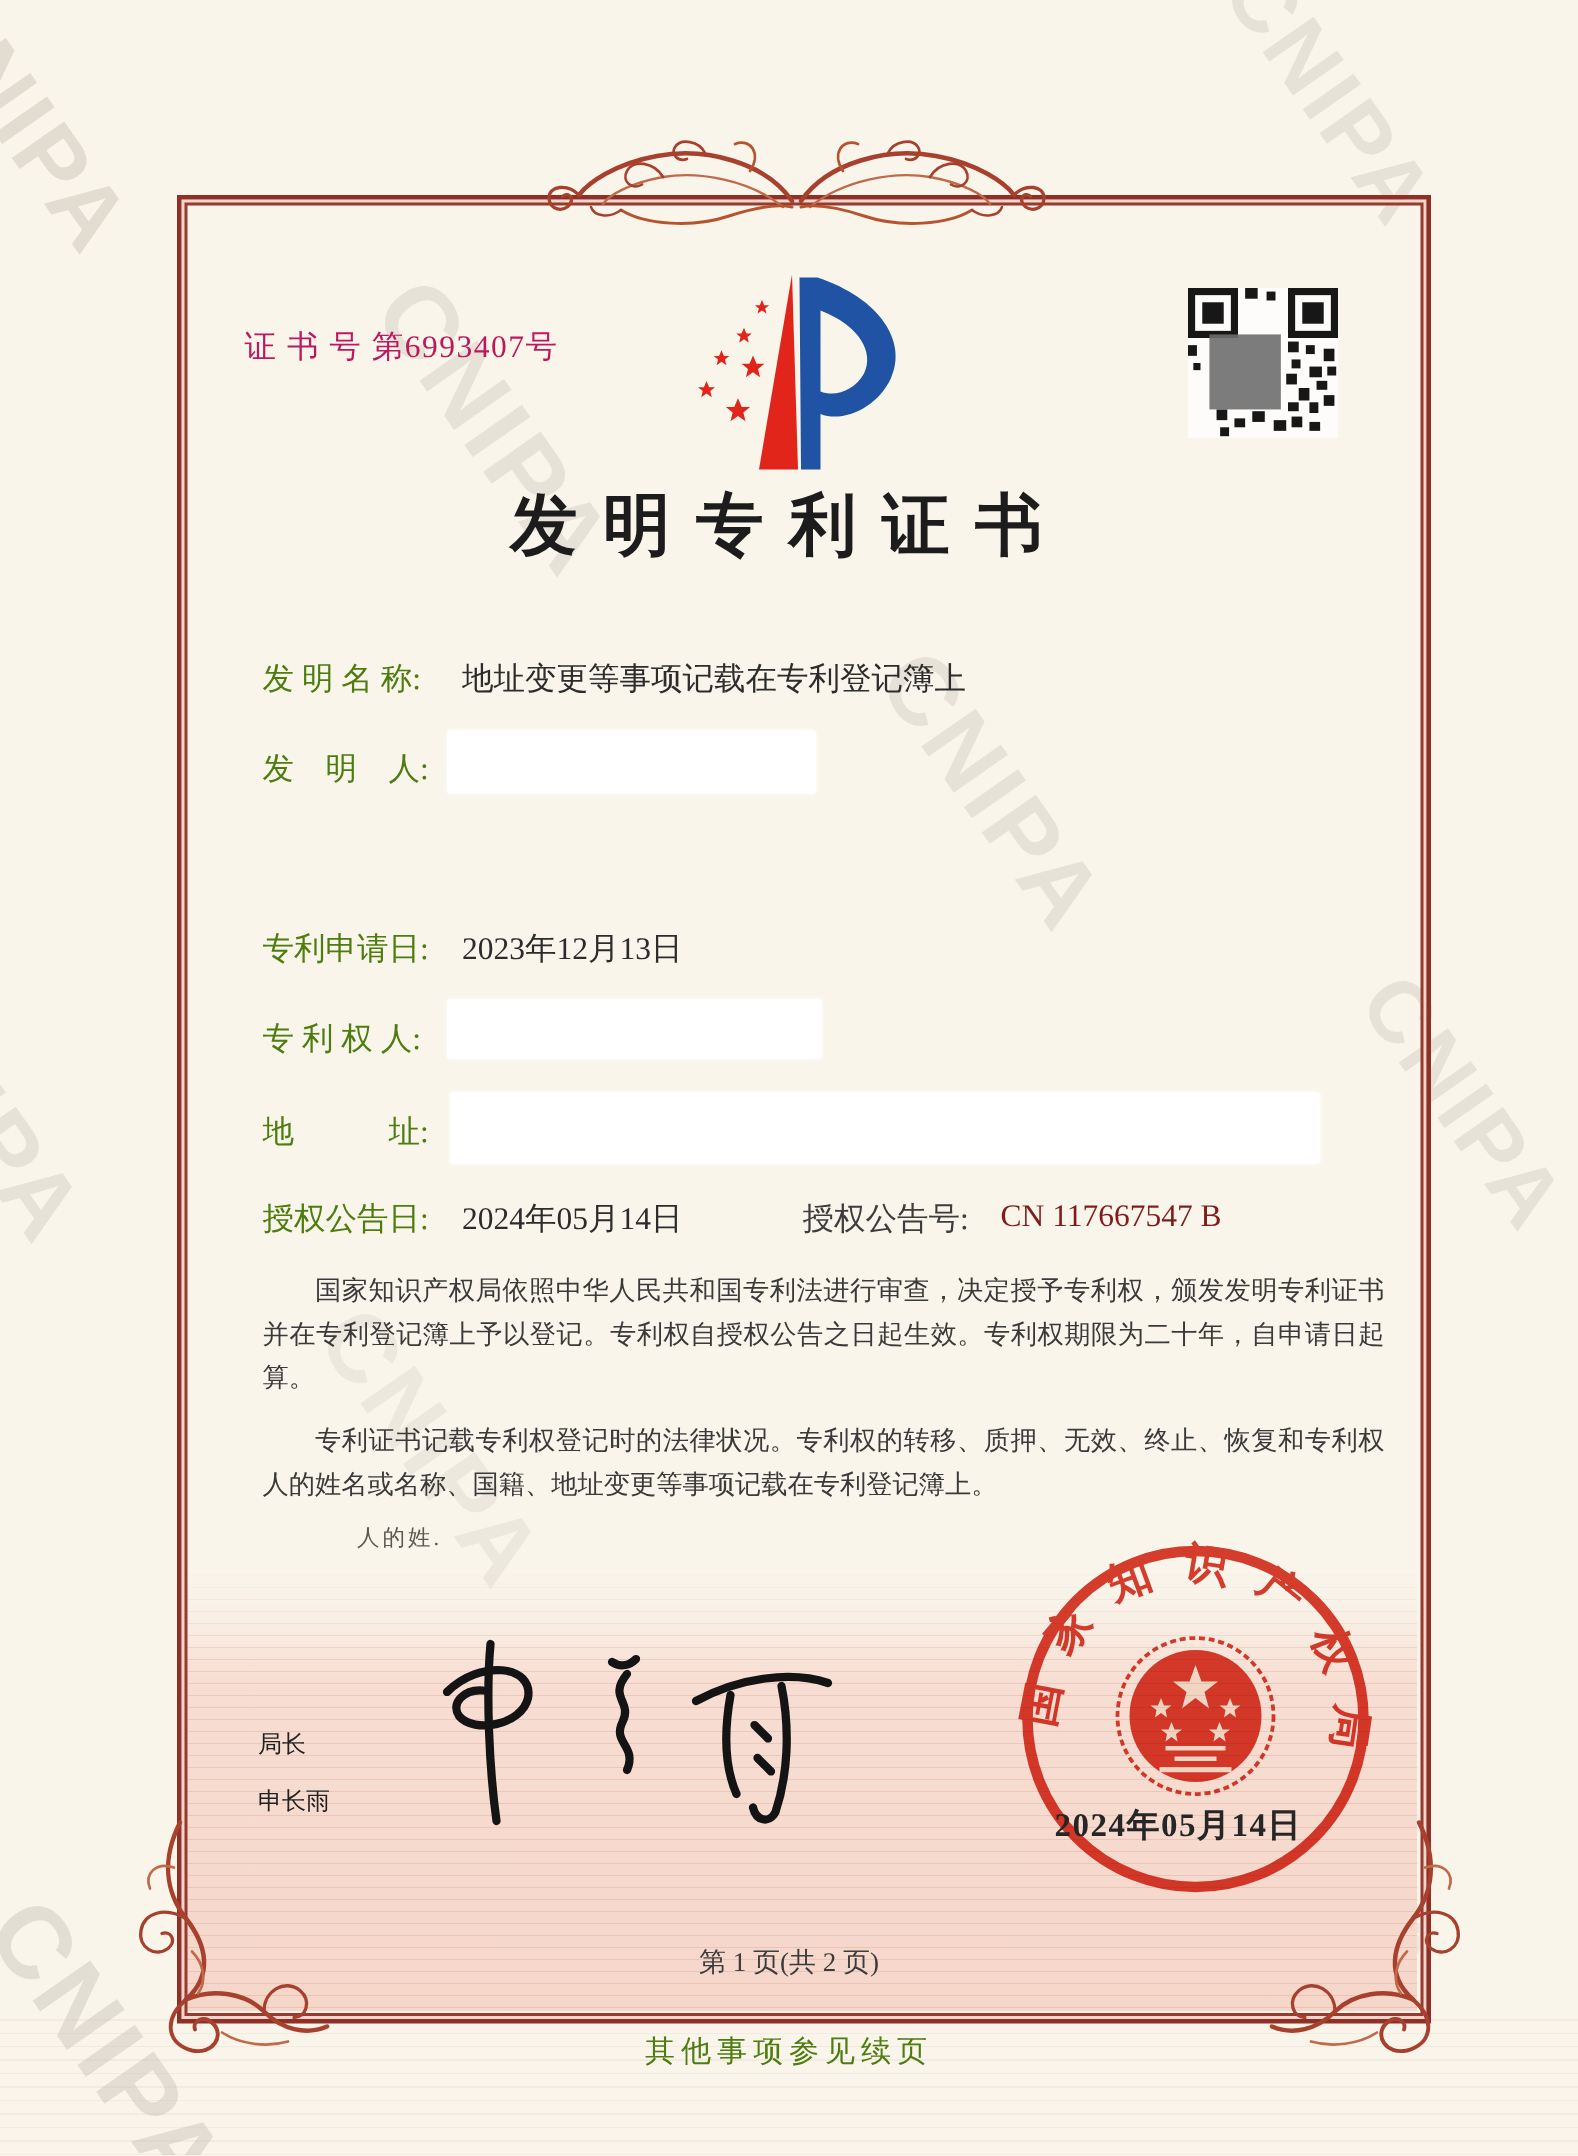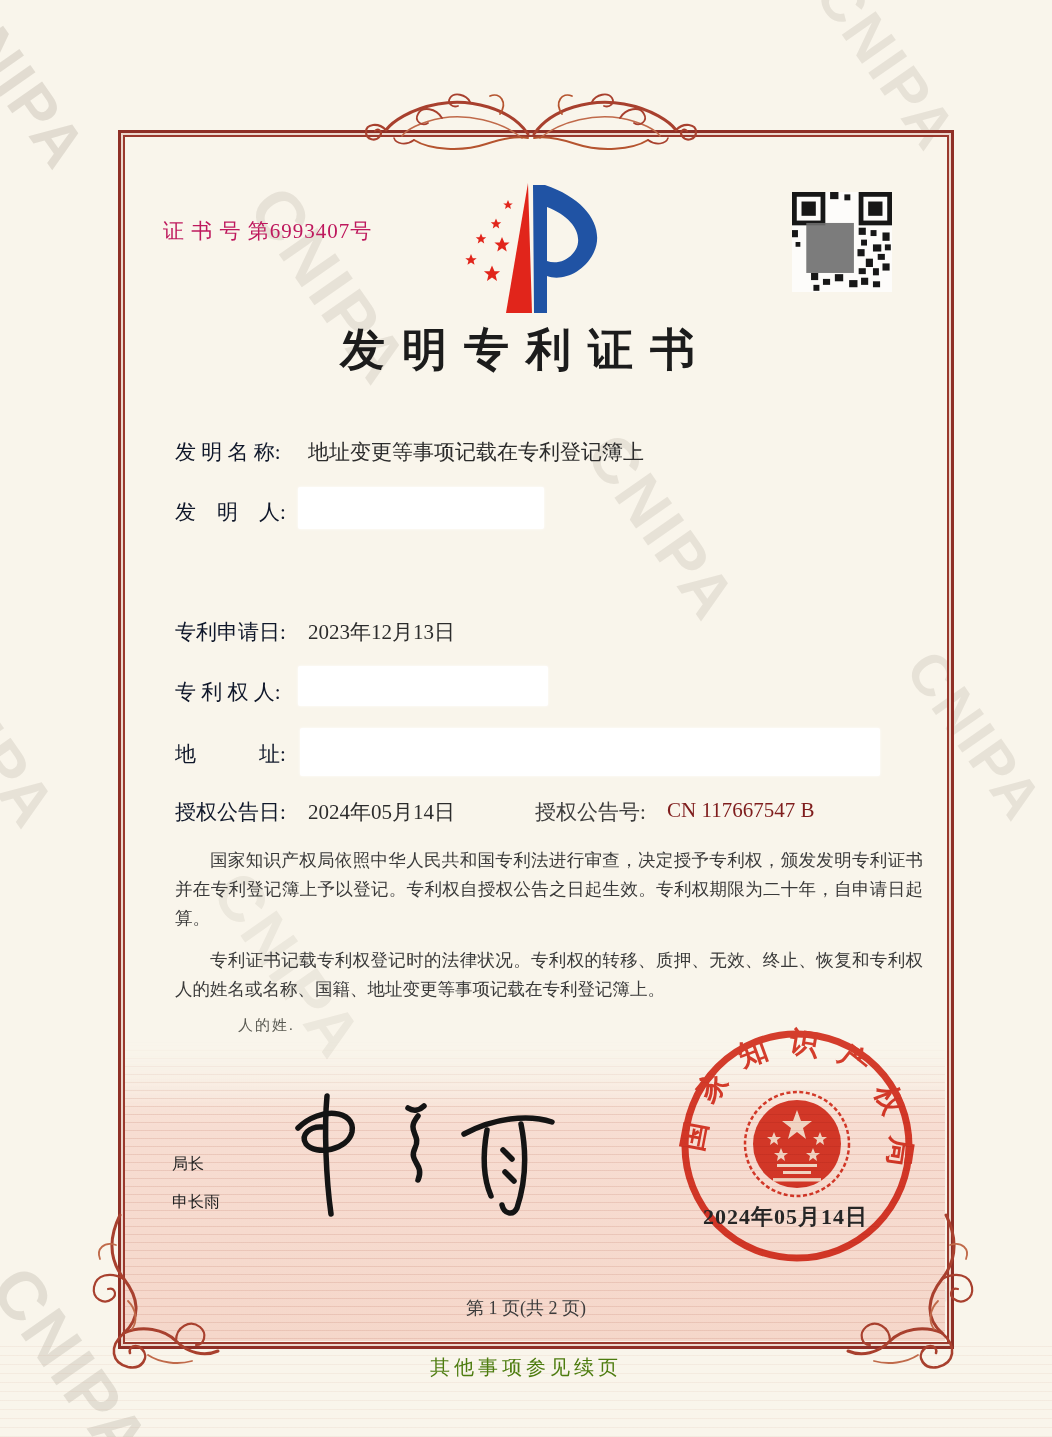--- a/index.html
+++ b/index.html
@@ -45,21 +45,21 @@
     position:absolute; left:0; top:320px; width:1052px; z-index:5;
     text-align:center; font-size:45px; font-weight:bold; color:#1c1c1c;
     letter-spacing:17px; padding-left:0; box-sizing:border-box;
   }
   .logo{position:absolute; left:442px; top:183px; z-index:5;}
   .qr{position:absolute; left:792px; top:192px; z-index:5;}
   .field-row{
     position:absolute; left:175px; width:770px; height:34px; z-index:5;
     font-size:21px; color:#2f2f2f;
   }
-  .f-label{position:absolute; left:0; color:#0f172a;text-align:center;}
+  .f-label{position:absolute; left:0; color:#4d7c0f;text-align:center;}
   .f-value{position:absolute; left:133px; color:#2c2c2c;}
   .f-label2{position:absolute; left:360px; color:#3d3d3d;}
   .f-value2{position:absolute; left:492px; color:#7f1d1d;}
   .redact{
     position:absolute; background:#ffffff; z-index:4; border-radius:2px;
     box-shadow:0 0 3px rgba(255,255,255,0.9);
   }
   .paras{
     position:absolute; left:175px; top:846px; width:748px; z-index:5;
     font-size:17.5px; line-height:29px; color:#3a3a3a; text-align:justify;

